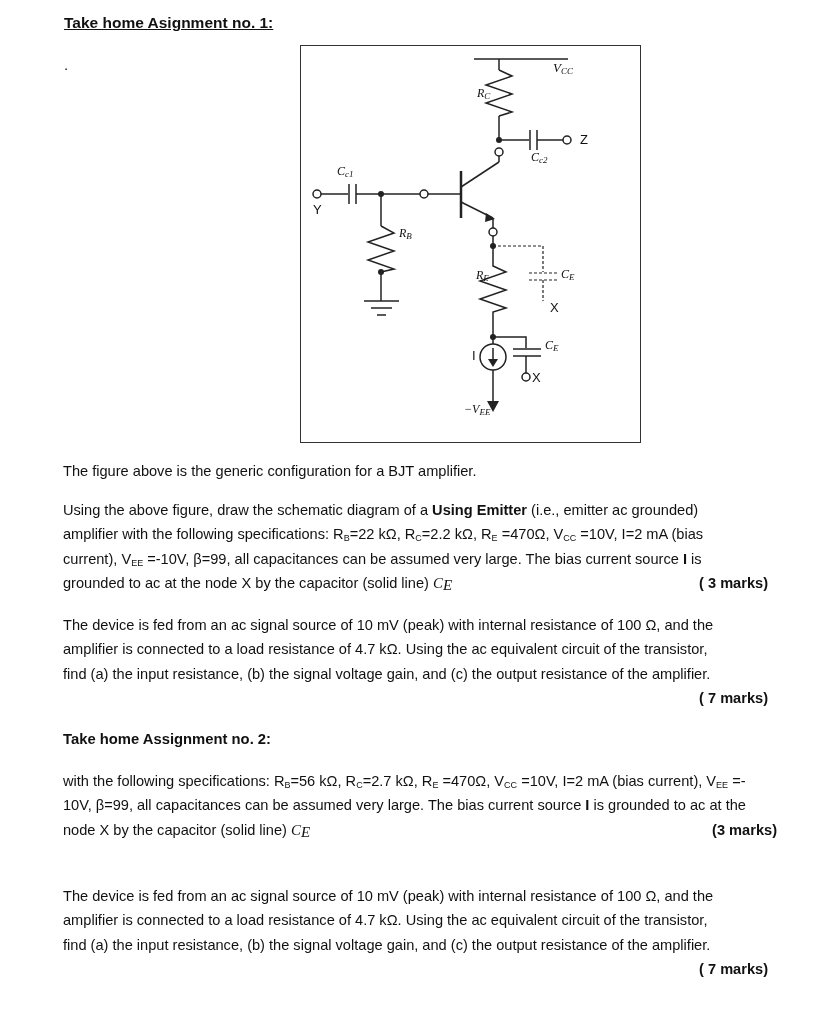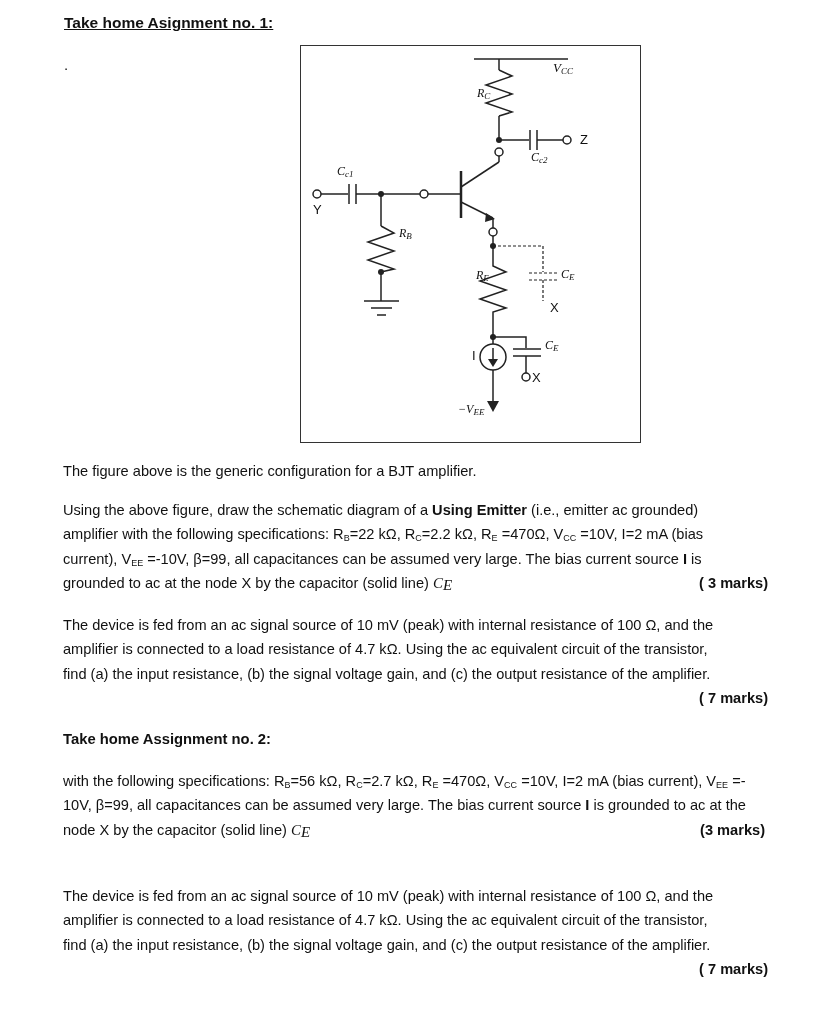--- a/index.html
+++ b/index.html
@@ -103,21 +103,21 @@
   <div class="abs" style="left:279px;top:86px;font-size:13px;">Z</div>
   <div class="abs it" style="left:36px;top:118px;font-size:12px;"><span>C</span><sub>c1</sub></div>
   <div class="abs" style="left:12px;top:156px;font-size:13px;">Y</div>
   <div class="abs it" style="left:98px;top:180px;font-size:12px;"><span>R</span><sub>B</sub></div>
   <div class="abs it" style="left:175px;top:222px;font-size:12px;"><span>R</span><sub>E</sub></div>
   <div class="abs it" style="left:260px;top:221px;font-size:12px;"><span>C</span><sub>E</sub></div>
   <div class="abs" style="left:249px;top:254px;font-size:13px;">X</div>
   <div class="abs it" style="left:244px;top:292px;font-size:12px;"><span>C</span><sub>E</sub></div>
   <div class="abs" style="left:231px;top:324px;font-size:13px;">X</div>
   <div class="abs" style="left:171px;top:302px;font-size:13px;">I</div>
-  <div class="abs it" style="left:157px;top:356px;font-size:12px;"><span>−V</span><sub>EE</sub></div>
+  <div class="abs it" style="left:163px;top:356px;font-size:12px;"><span>−V</span><sub>EE</sub></div>
 </div>
 
 <div class="abs para" style="top:459px;">The figure above is the generic configuration for a BJT amplifier.</div>
 
 <div class="abs para" style="top:498px;">
   <div class="line"><span>Using  the above figure, draw the schematic diagram of a </span><span class="b">Using Emitter</span><span> (i.e., emitter ac grounded)</span></div>
   <div class="line"><span>amplifier with the following specifications: R</span><sub>B</sub><span>=22 kΩ, R</span><sub>C</sub><span>=2.2 kΩ, R</span><sub>E</sub><span> =470Ω, V</span><sub>CC</sub><span> =10V, I=2 mA (bias</span></div>
   <div class="line"><span>current), V</span><sub>EE</sub><span> =-10V, β=99, all capacitances can be assumed very large. The bias current source </span><span class="b">I</span><span> is</span></div>
   <div class="line"><span>grounded to ac at the node X by the capacitor (solid line) </span><span class="it">C</span><sub class="it">E</sub>
     <span class="marks b" style="right:45px;">( 3 marks)</span></div>
@@ -131,21 +131,21 @@
       <span class="marks b" style="right:45px;">( 7 marks)</span>
     </div>
 </div>
 
 <div class="abs title2">Take home Assignment no. 2:</div>
 
 <div class="abs para" style="top:769px;">
   <div class="line"><span>with the following specifications: R</span><sub>B</sub><span>=56 kΩ, R</span><sub>C</sub><span>=2.7 kΩ, R</span><sub>E</sub><span> =470Ω, V</span><sub>CC</sub><span> =10V, I=2 mA (bias current), V</span><sub>EE</sub><span> =-</span></div>
   <div class="line"><span>10V, β=99, all capacitances can be assumed very large. The bias current source </span><span class="b">I</span><span> is grounded to ac at the</span></div>
   <div class="line"><span>node X by the capacitor (solid line) </span><span class="it">C</span><sub class="it">E</sub>
-    <span class="marks b" style="right:48px;">(3 marks)</span></div>
+    <span class="marks b" style="right:36px;">(3 marks)</span></div>
 </div>
 
 <div class="abs para" style="top:884px;">
   <div class="line">The device is fed from an ac signal source of 10 mV (peak) with internal resistance of 100 Ω, and the</div>
   <div class="line">amplifier is connected to a load resistance of 4.7 kΩ. Using the ac equivalent circuit of the transistor,</div>
   <div class="line">find  (a) the  input resistance, (b) the signal voltage gain, and (c) the output resistance of the amplifier.</div>
   <div class="line">
       <span class="marks b" style="right:45px;">( 7 marks)</span>
     </div>
 </div>

